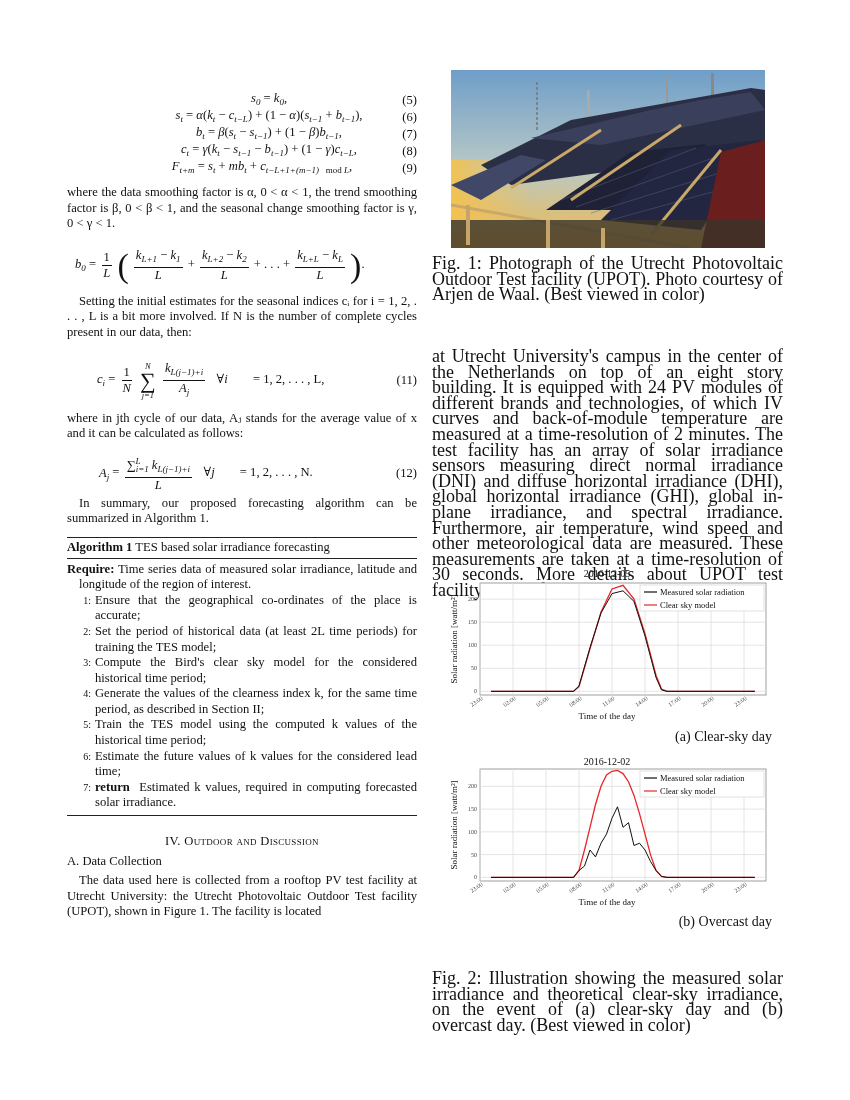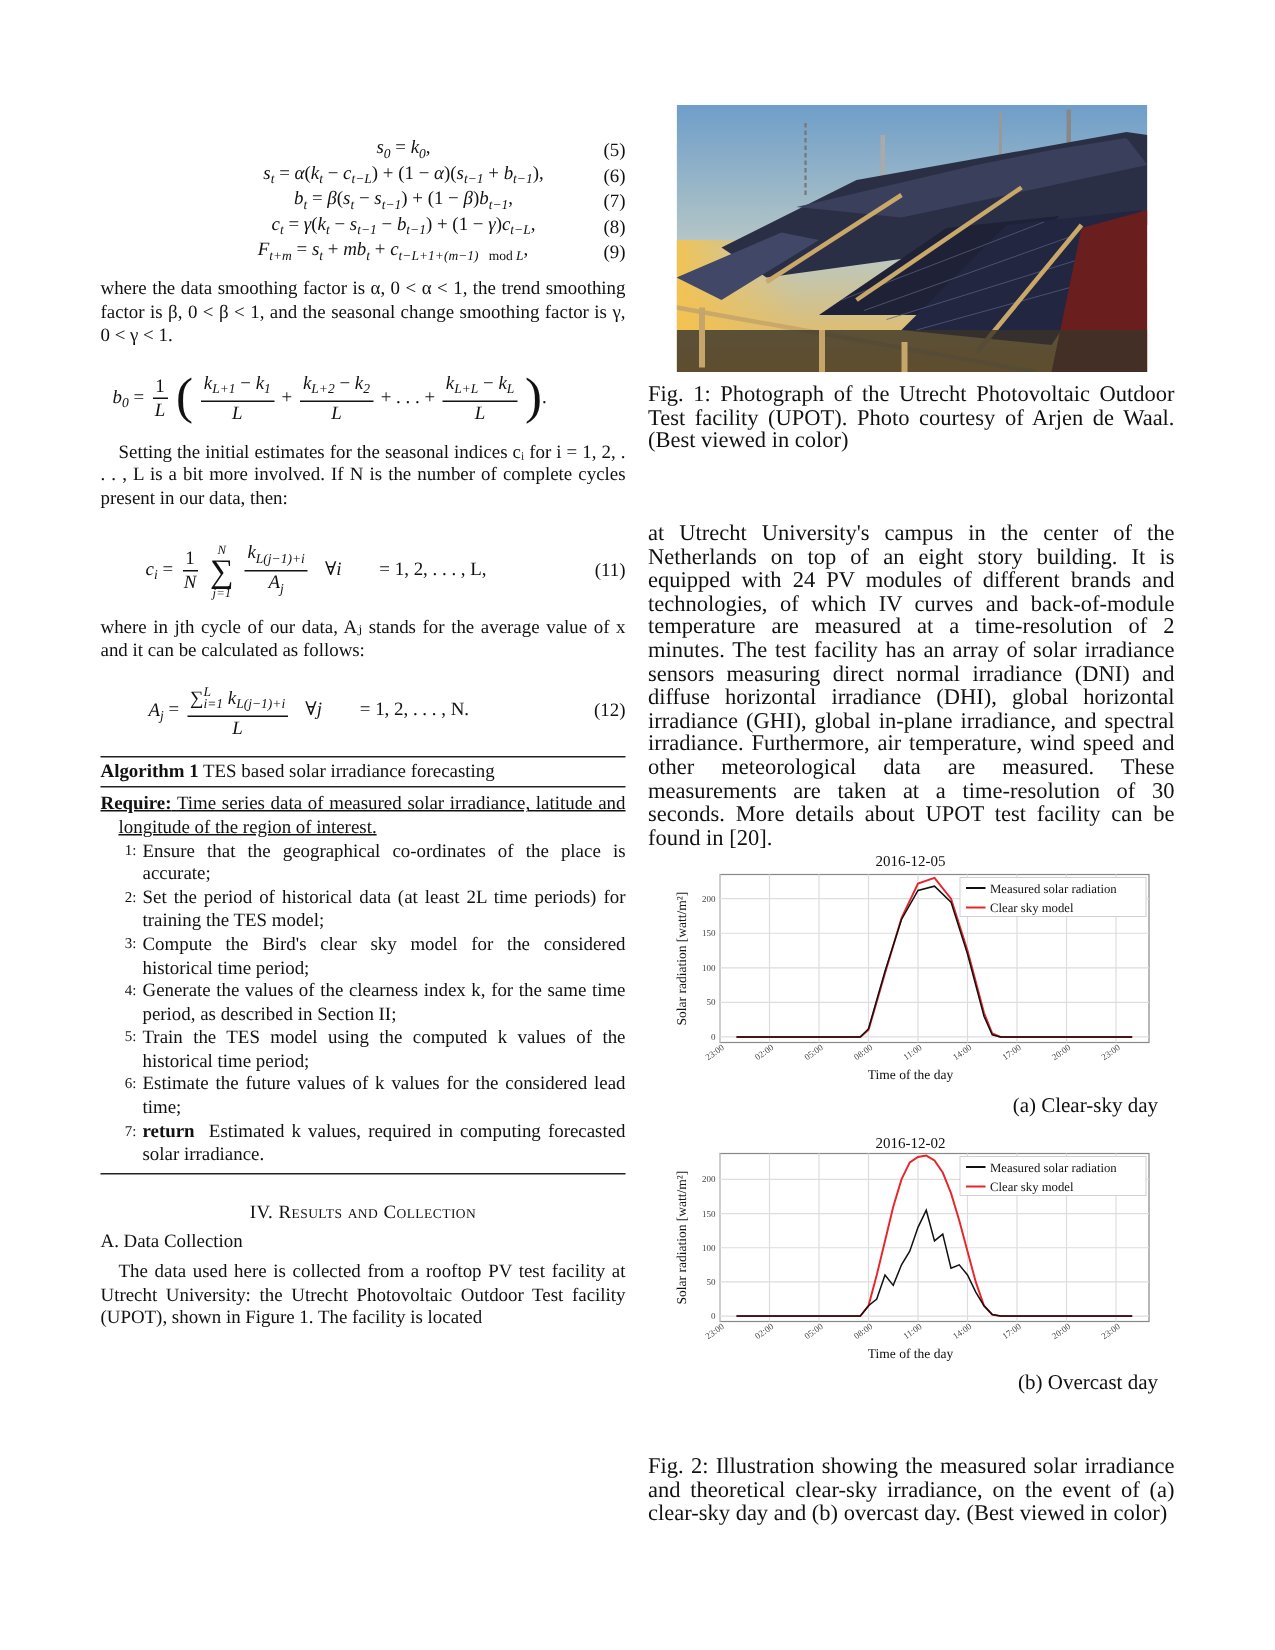--- a/index.html
+++ b/index.html
@@ -23,21 +23,21 @@
   .sigma .s { font-size: 22px; line-height: 20px; }
   .sigma .lim { font-size: 8.5px; line-height: 9px; font-style: italic; }
   .algo { border-top: 1.3px solid #222; border-bottom: 1.3px solid #222; margin-top: 10px; }
   .algo-head { border-bottom: 0.8px solid #222; padding: 2px 0 2px 0; }
   .algo-line { display: flex; }
   .algo-line .ln { width: 24px; text-align: right; padding-right: 4px; font-size: 10px; flex: 0 0 24px; }
   .algo-line .tx { flex: 1; text-align: justify; }
   .section-title { text-align: center; font-variant: small-caps; margin-top: 18px; letter-spacing: 0.3px; }
   .subsection { margin-top: 4px; }
   .photo { position: absolute; left: 451px; top: 70px; width: 314px; height: 178px; overflow: hidden; }
-  .caption { position: absolute; left: 432px; width: 351px; font-size: 15px; line-height: 15.6px; text-align: justify; }
+  .caption { position: absolute; left: 432px; width: 351px; font-size: 18px; line-height: 15.6px; text-align: justify; }
   .chart-wrap { position: absolute; left: 447px; width: 325px; }
   .subcap { text-align: right; font-size: 14px; }
 </style>
 </head>
 <body>
 
 <div id="left" class="col">
 
   <div style="margin-left:0;text-align:center;">
     <div class="eq" style="height:17px;">
@@ -132,28 +132,29 @@
       <span class="frac">
           <span class="n">∑<span class="sup">L</span><span class="sub" style="margin-left:-5px;">i=1</span> <span class="m">k<span class="sub">L(j−1)+i</span></span></span>
           <span class="d m">L</span>
         </span>
       &nbsp;&nbsp;∀<span class="m">j</span>
       &nbsp;&nbsp;&nbsp;&nbsp;&nbsp;&nbsp;&nbsp;<span>= 1, 2, . . . , N.</span>
     </div>
     <span class="num">(12)</span>
   </div>
 
+  <p class="just indent" style="margin:2px 0 0 0;">In summary, our proposed forecasting algorithm can be summarized in Algorithm 1.</p>
 
   <div class="algo">
     <div class="algo-head">
       <b>Algorithm 1</b>
       <span>TES based solar irradiance forecasting</span>
     </div>
     <div style="padding:3px 0 4px 0;">
-      <div class="just" style="padding-left:12px; text-indent:-12px;text-decoration:underline;">
+      <div class="just" style="padding-left:12px; text-indent:-12px;">
         <b>Require:</b>
         <span>Time series data of measured solar irradiance, latitude and longitude of the region of interest.</span>
       </div>
       <div class="algo-line">
         <span class="ln">1:</span>
         <span class="tx">Ensure that the geographical co-ordinates of the place is accurate;</span>
       </div>
       <div class="algo-line">
         <span class="ln">2:</span>
         <span class="tx">Set the period of historical data (at least 2L time periods) for training the TES model;</span>
@@ -174,21 +175,21 @@
         <span class="ln">6:</span>
         <span class="tx">Estimate the future values of k values for the considered lead time;</span>
       </div>
       <div class="algo-line">
         <span class="ln">7:</span>
         <span class="tx"><b>return</b>&nbsp; <span>Estimated k values, required in computing forecasted solar irradiance.</span></span>
       </div>
     </div>
   </div>
 
-  <div class="section-title">IV. Results and Collection</div>
+  <div class="section-title">IV. Outdoor and Discussion</div>
   <div class="subsection">A. Data Collection</div>
   <p class="just indent" style="margin:4px 0 0 0;">The data used here is collected from a rooftop PV test facility at Utrecht University: the Utrecht Photovoltaic Outdoor Test facility (UPOT), shown in Figure 1. The facility is located</p>
 </div>
 
 <div class="photo">
   <svg width="314" height="178" viewBox="0 0 314 178">
     <defs>
       <linearGradient id="sky" x1="0" y1="0" x2="0" y2="1">
         <stop offset="0" stop-color="#6f9ec9"></stop>
         <stop offset="0.55" stop-color="#b9c9c6"></stop>

